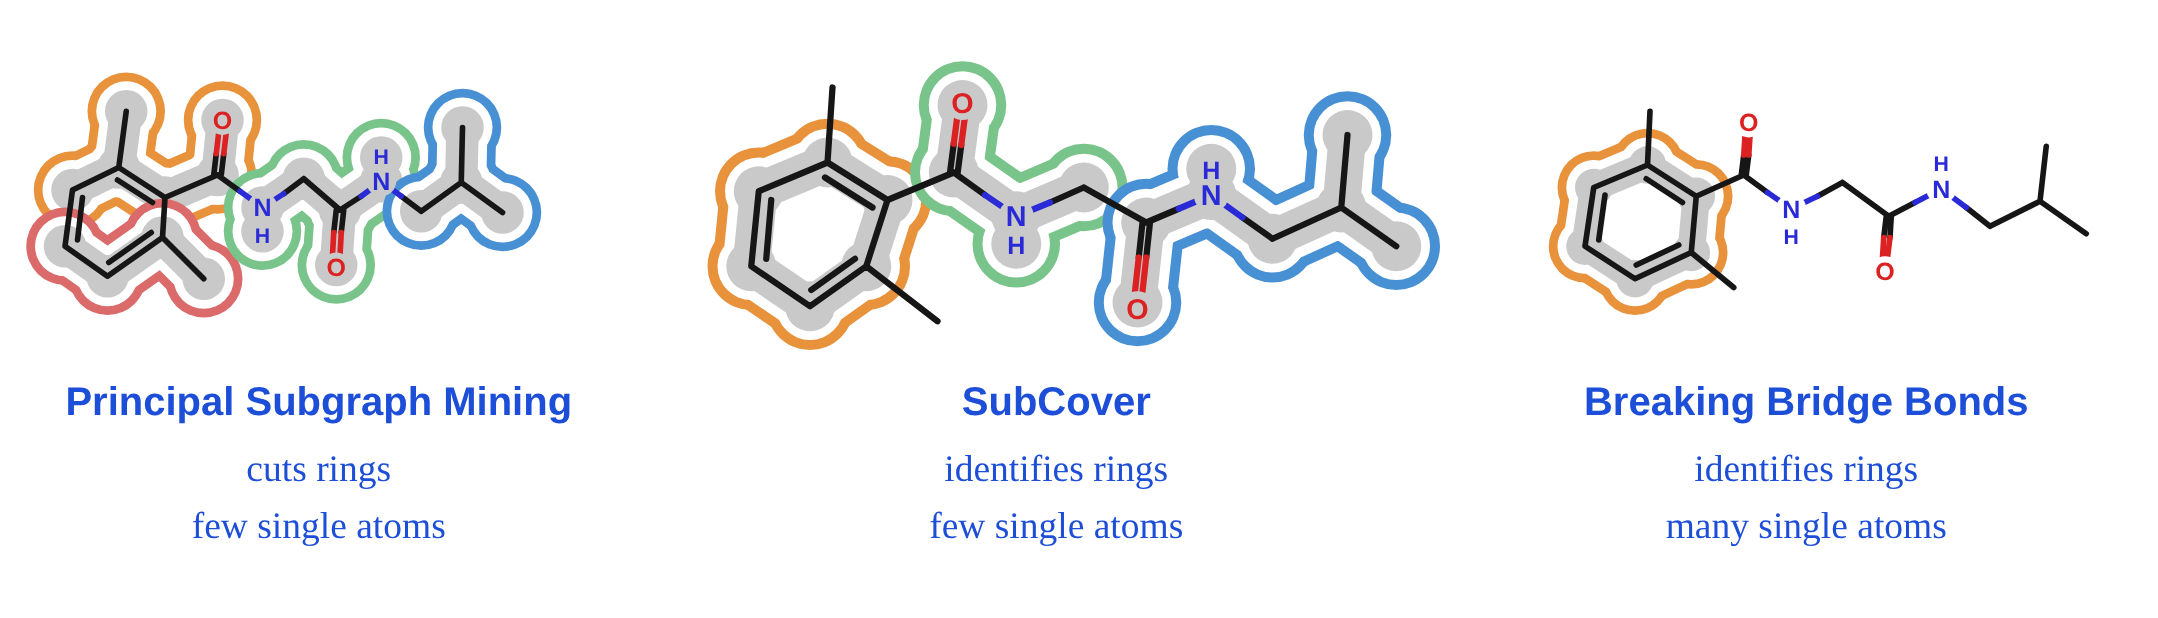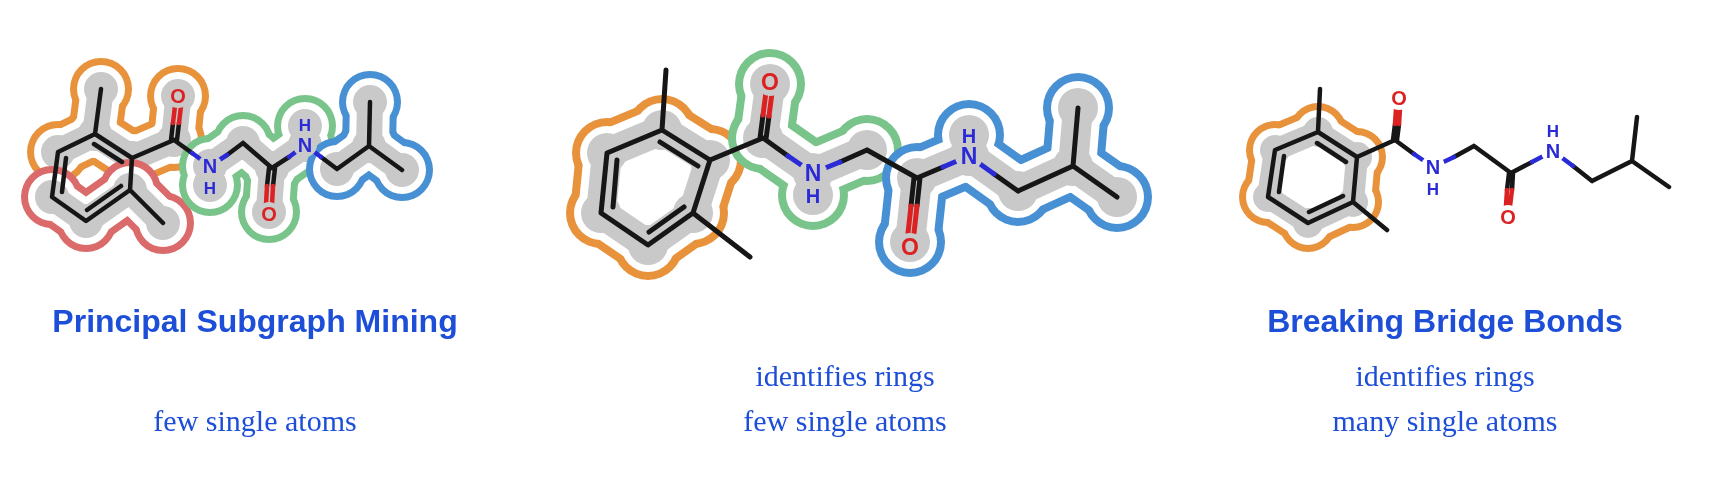--- a/index.html
+++ b/index.html
@@ -228,21 +228,23 @@
       <g fill="#2A2AD6">
         <text x="273" y="129" font-size="20">N</text>
         <text x="273" y="150" font-size="17">H</text>
         <text x="393" y="113" font-size="20">N</text>
         <text x="393" y="92" font-size="17">H</text>
       </g>
     </g>
   </svg>
 
   <div class="labcol title col1 row-title">Principal Subgraph Mining</div>
+  <div class="labcol cap col1 row-cap1">cuts rings</div>
   <div class="labcol cap col1 row-cap2">few single atoms</div>
 
+  <div class="labcol title col2 row-title">SubCover</div>
   <div class="labcol cap col2 row-cap1">identifies rings</div>
   <div class="labcol cap col2 row-cap2">few single atoms</div>
 
   <div class="labcol title col3 row-title">Breaking Bridge Bonds</div>
   <div class="labcol cap col3 row-cap1">identifies rings</div>
   <div class="labcol cap col3 row-cap2">many single atoms</div>
 </div>
 
 </body></html>

